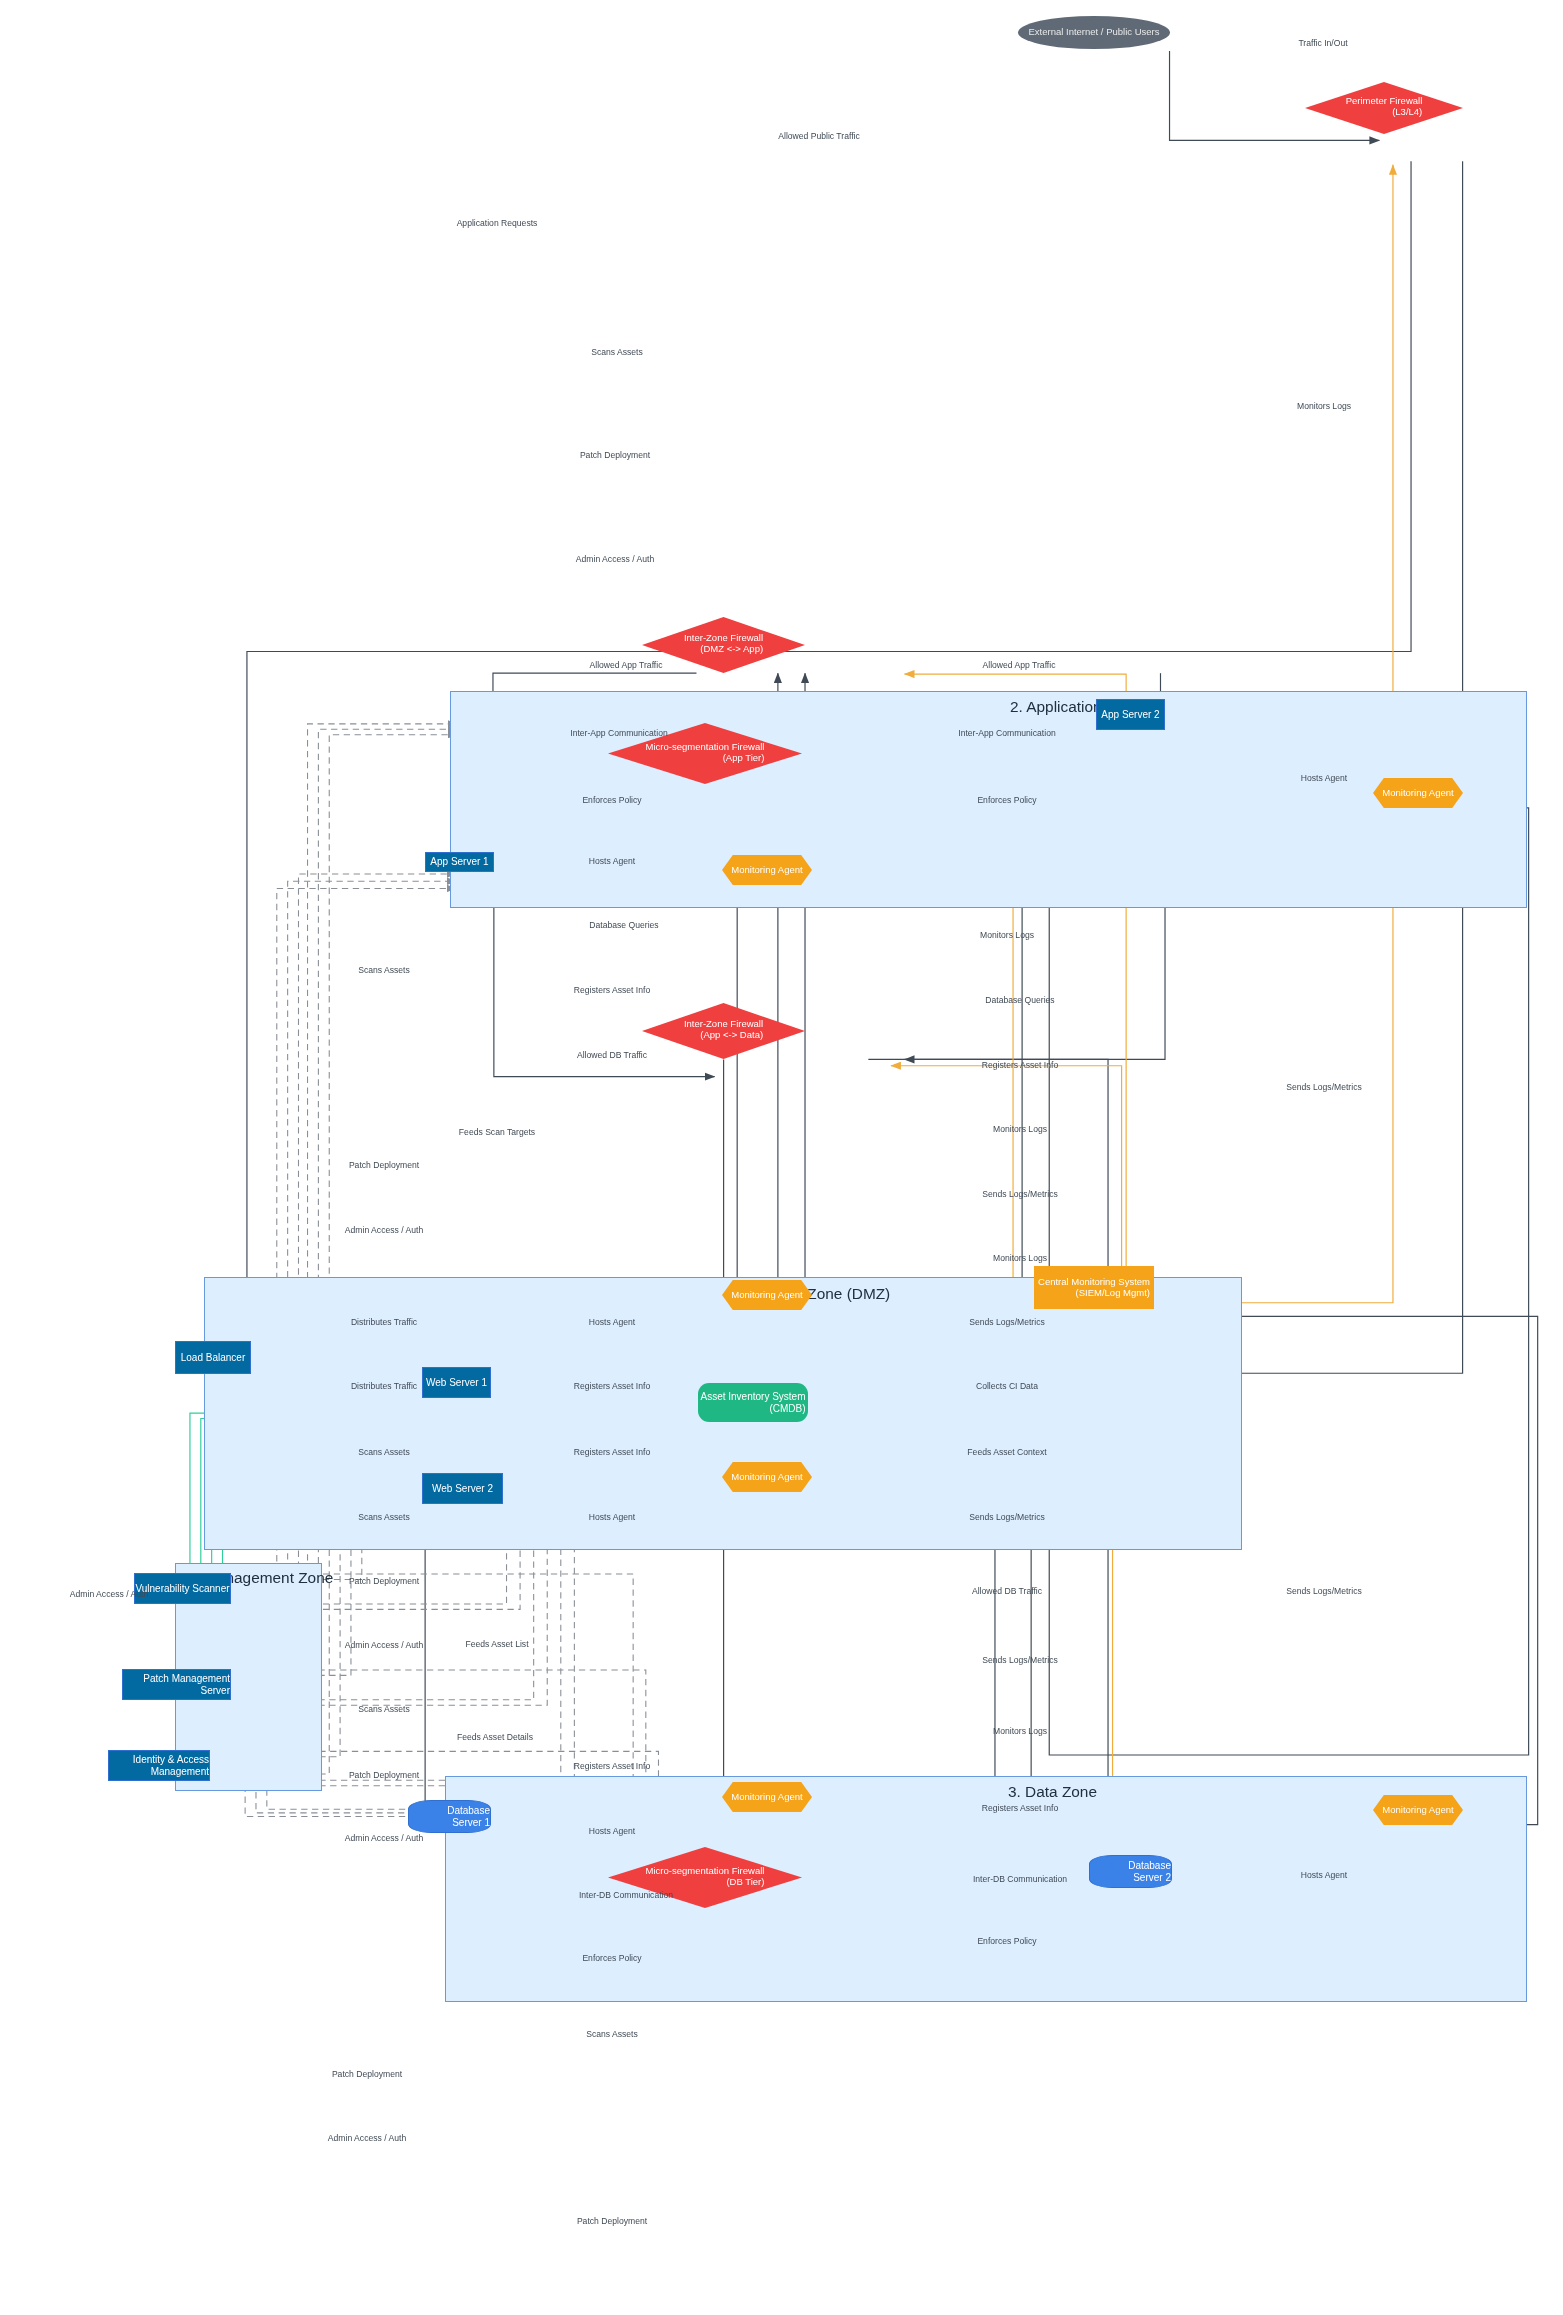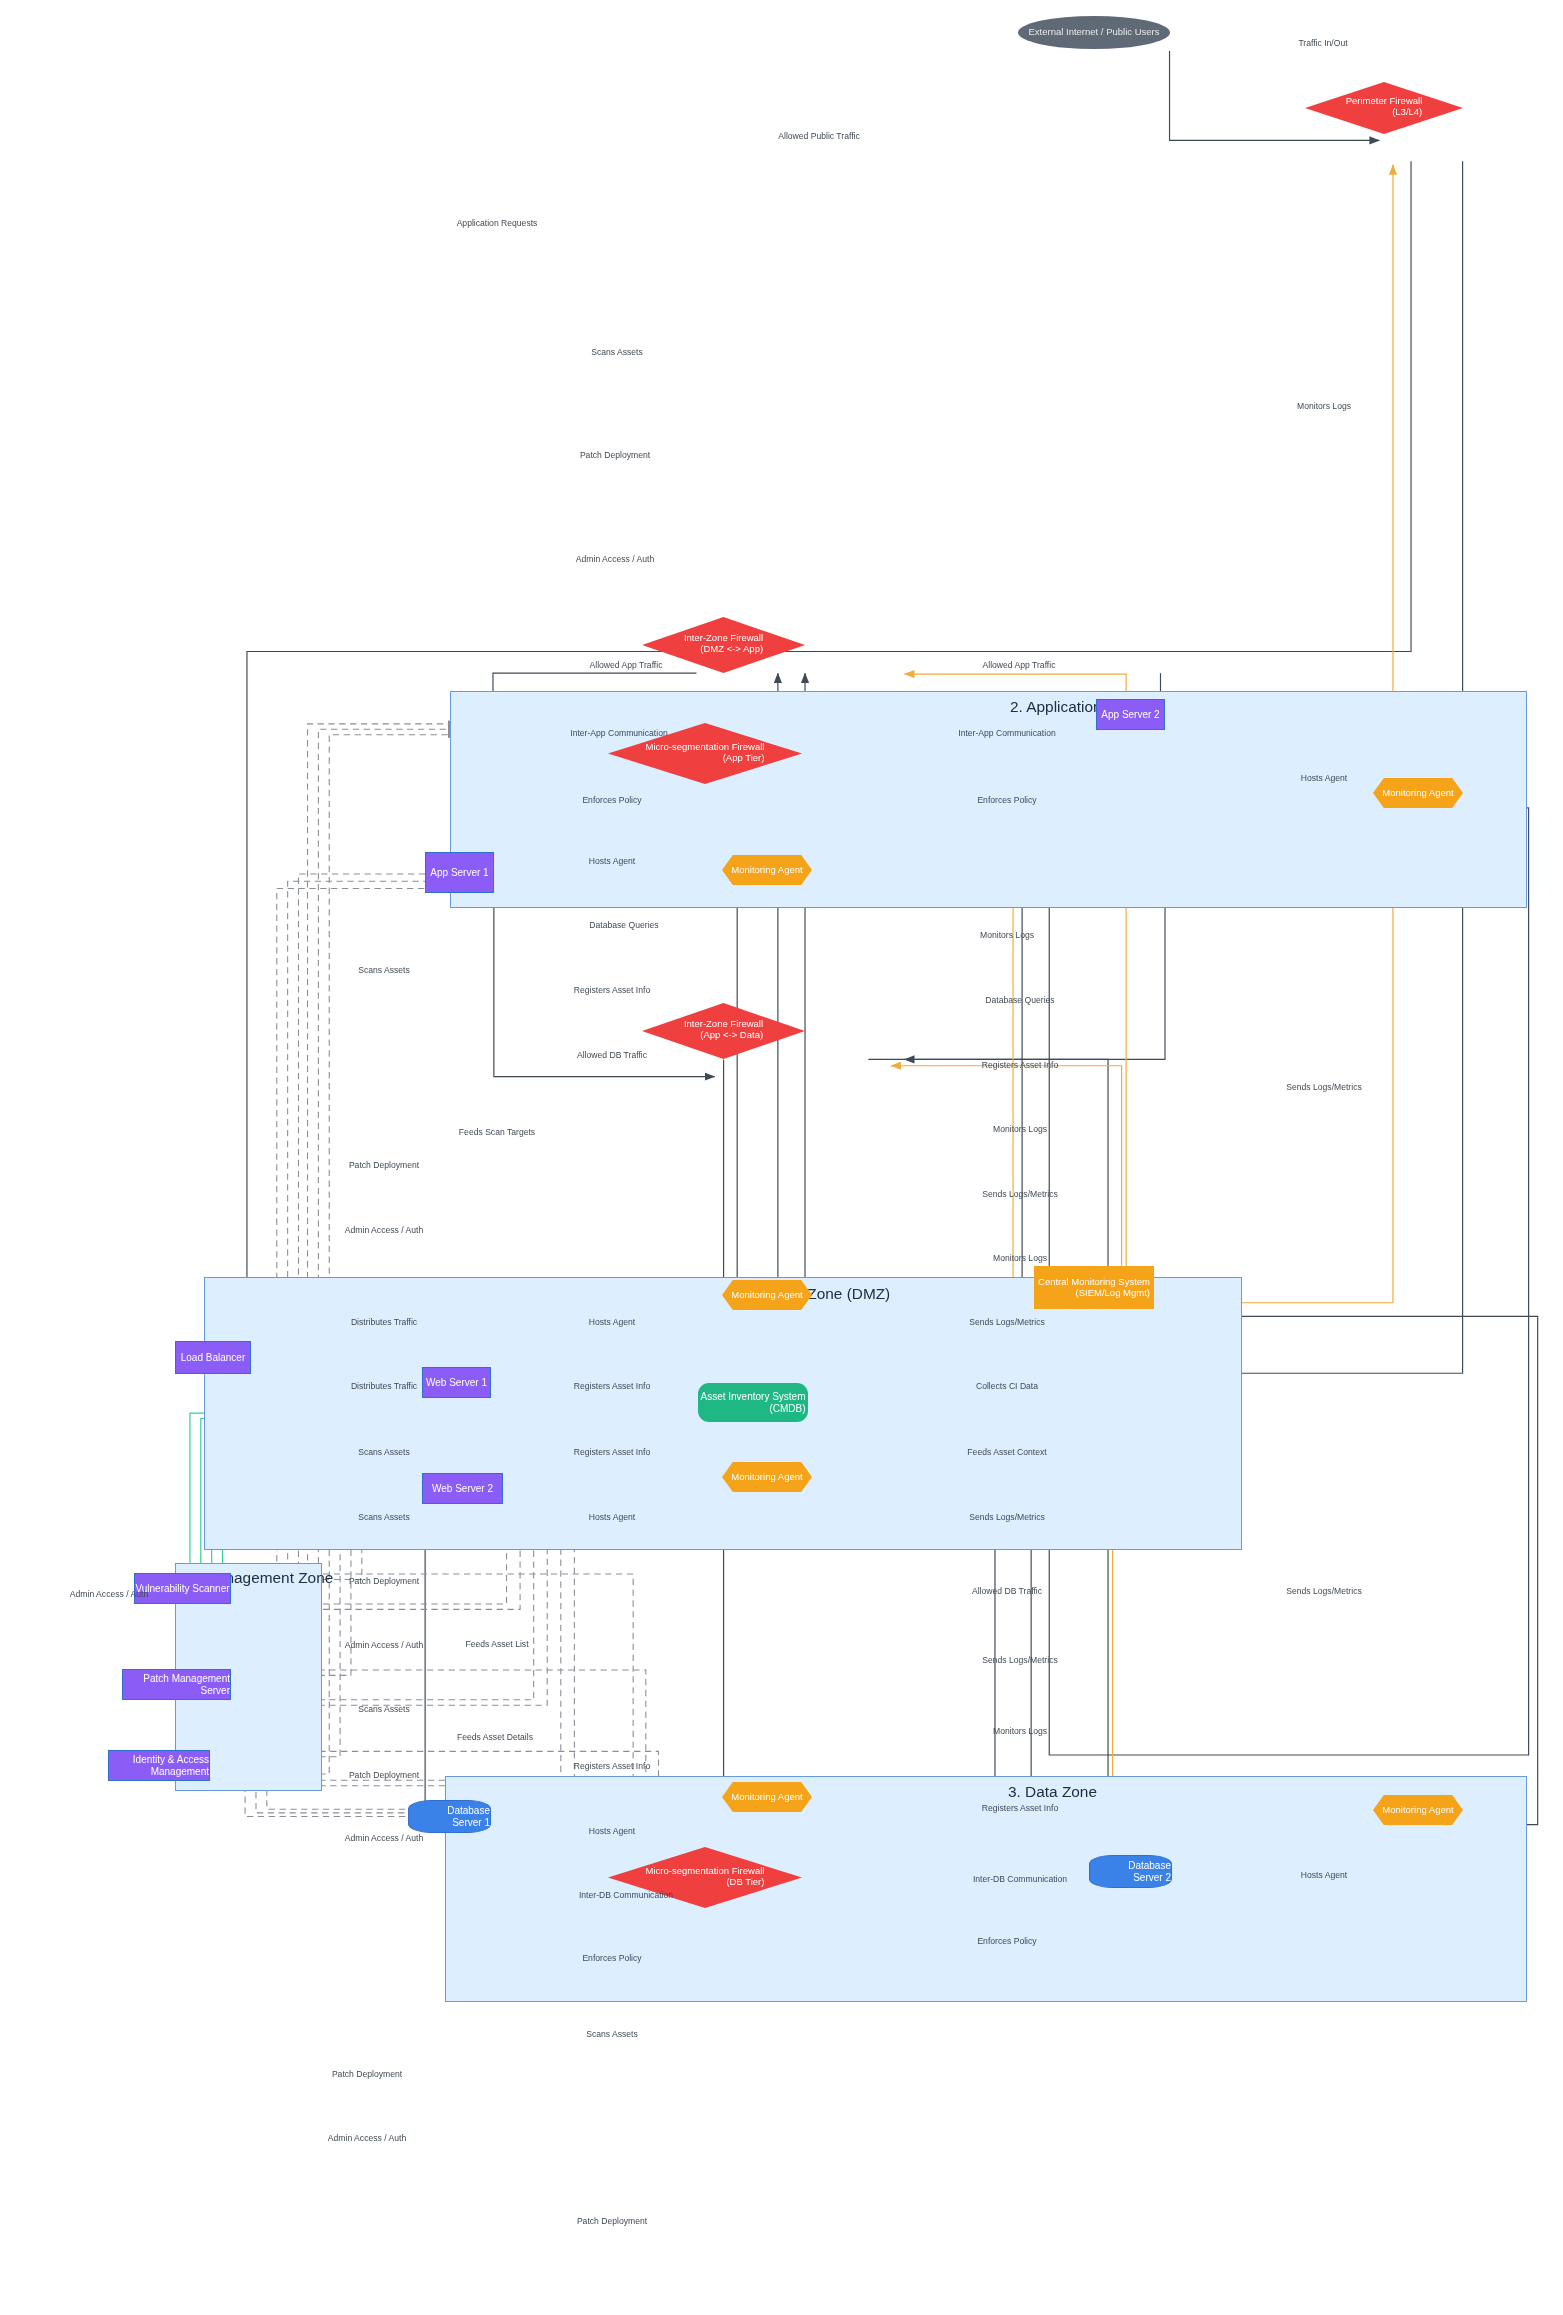--- a/index.html
+++ b/index.html
@@ -8,21 +8,21 @@
   #canvas{position:relative;width:1563px;height:2316px;background:#fff;overflow:hidden;}
   svg.layer{position:absolute;left:0;top:0;width:1563px;height:2316px;pointer-events:none;}
 
   
   .zone{position:absolute;background:#ddeeff;border:1.4px solid #6699dd;box-sizing:border-box;}
   .zone-title{position:absolute;font-size:15.4px;color:#203040;white-space:nowrap;}
 
   
   .node{position:absolute;box-sizing:border-box;display:flex;align-items:center;
         justify-content:center;text-align:right;line-height:1.15;color:#ffffff;}
-  .n-rect{background:#8b5cf6;border:0.9px solid #2f6fd0;font-size:10px;}
+  .n-rect{background:#0369a1;border:0.9px solid #2f6fd0;font-size:10px;}
   .n-cyl{background:#3b82e8;border:0.9px solid #2f6fd0;font-size:10px;border-radius:23.5px/9px;padding-left:16px;}
   .n-ellipse{background:#5f6a76;border-radius:50%;font-size:9.5px;color:#e8e8e8;}
   .n-oct{background:#f5a318;font-size:9.5px;
         clip-path:polygon(12% 0,88% 0,100% 50%,88% 100%,12% 100%,0 50%);}
   .n-cmdb{background:#1fb884;font-size:10px;border-radius:11px;}
   .n-siem{background:#f5a318;font-size:9.5px;}
   .n-diamond{font-size:9.5px;background:#ef3f3f;
         clip-path:polygon(50% 0,100% 50%,50% 100%,0 50%);}
 
   
@@ -193,21 +193,21 @@
       </div>
       <div class="node n-oct" style="left: 722px; top: 1462px; width: 90px; height: 30px;">
         <span>Monitoring Agent</span>
       </div>
       <div class="node n-cmdb" style="left: 698px; top: 1383px; width: 110px; height: 39px;">
         <span>Asset Inventory System<br>(CMDB)</span>
       </div>
       <div class="node n-siem" style="left: 1034px; top: 1266px; width: 120px; height: 43px;">
         <span>Central Monitoring System<br>(SIEM/Log Mgmt)</span>
       </div>
-      <div class="node n-rect" style="left: 425px; top: 852px; width: 69px; height: 41px;">
+      <div class="node n-rect" style="left: 425px; top: 852px; width: 69px; height: 20px;">
         <span>App Server 1</span>
       </div>
       <div class="node n-rect" style="left: 1096px; top: 699px; width: 69px; height: 31px;">
         <span>App Server 2</span>
       </div>
       <div class="node n-oct" style="left: 722px; top: 855px; width: 90px; height: 30px;">
         <span>Monitoring Agent</span>
       </div>
       <div class="node n-oct" style="left: 1373px; top: 778px; width: 90px; height: 30px;">
         <span>Monitoring Agent</span>

